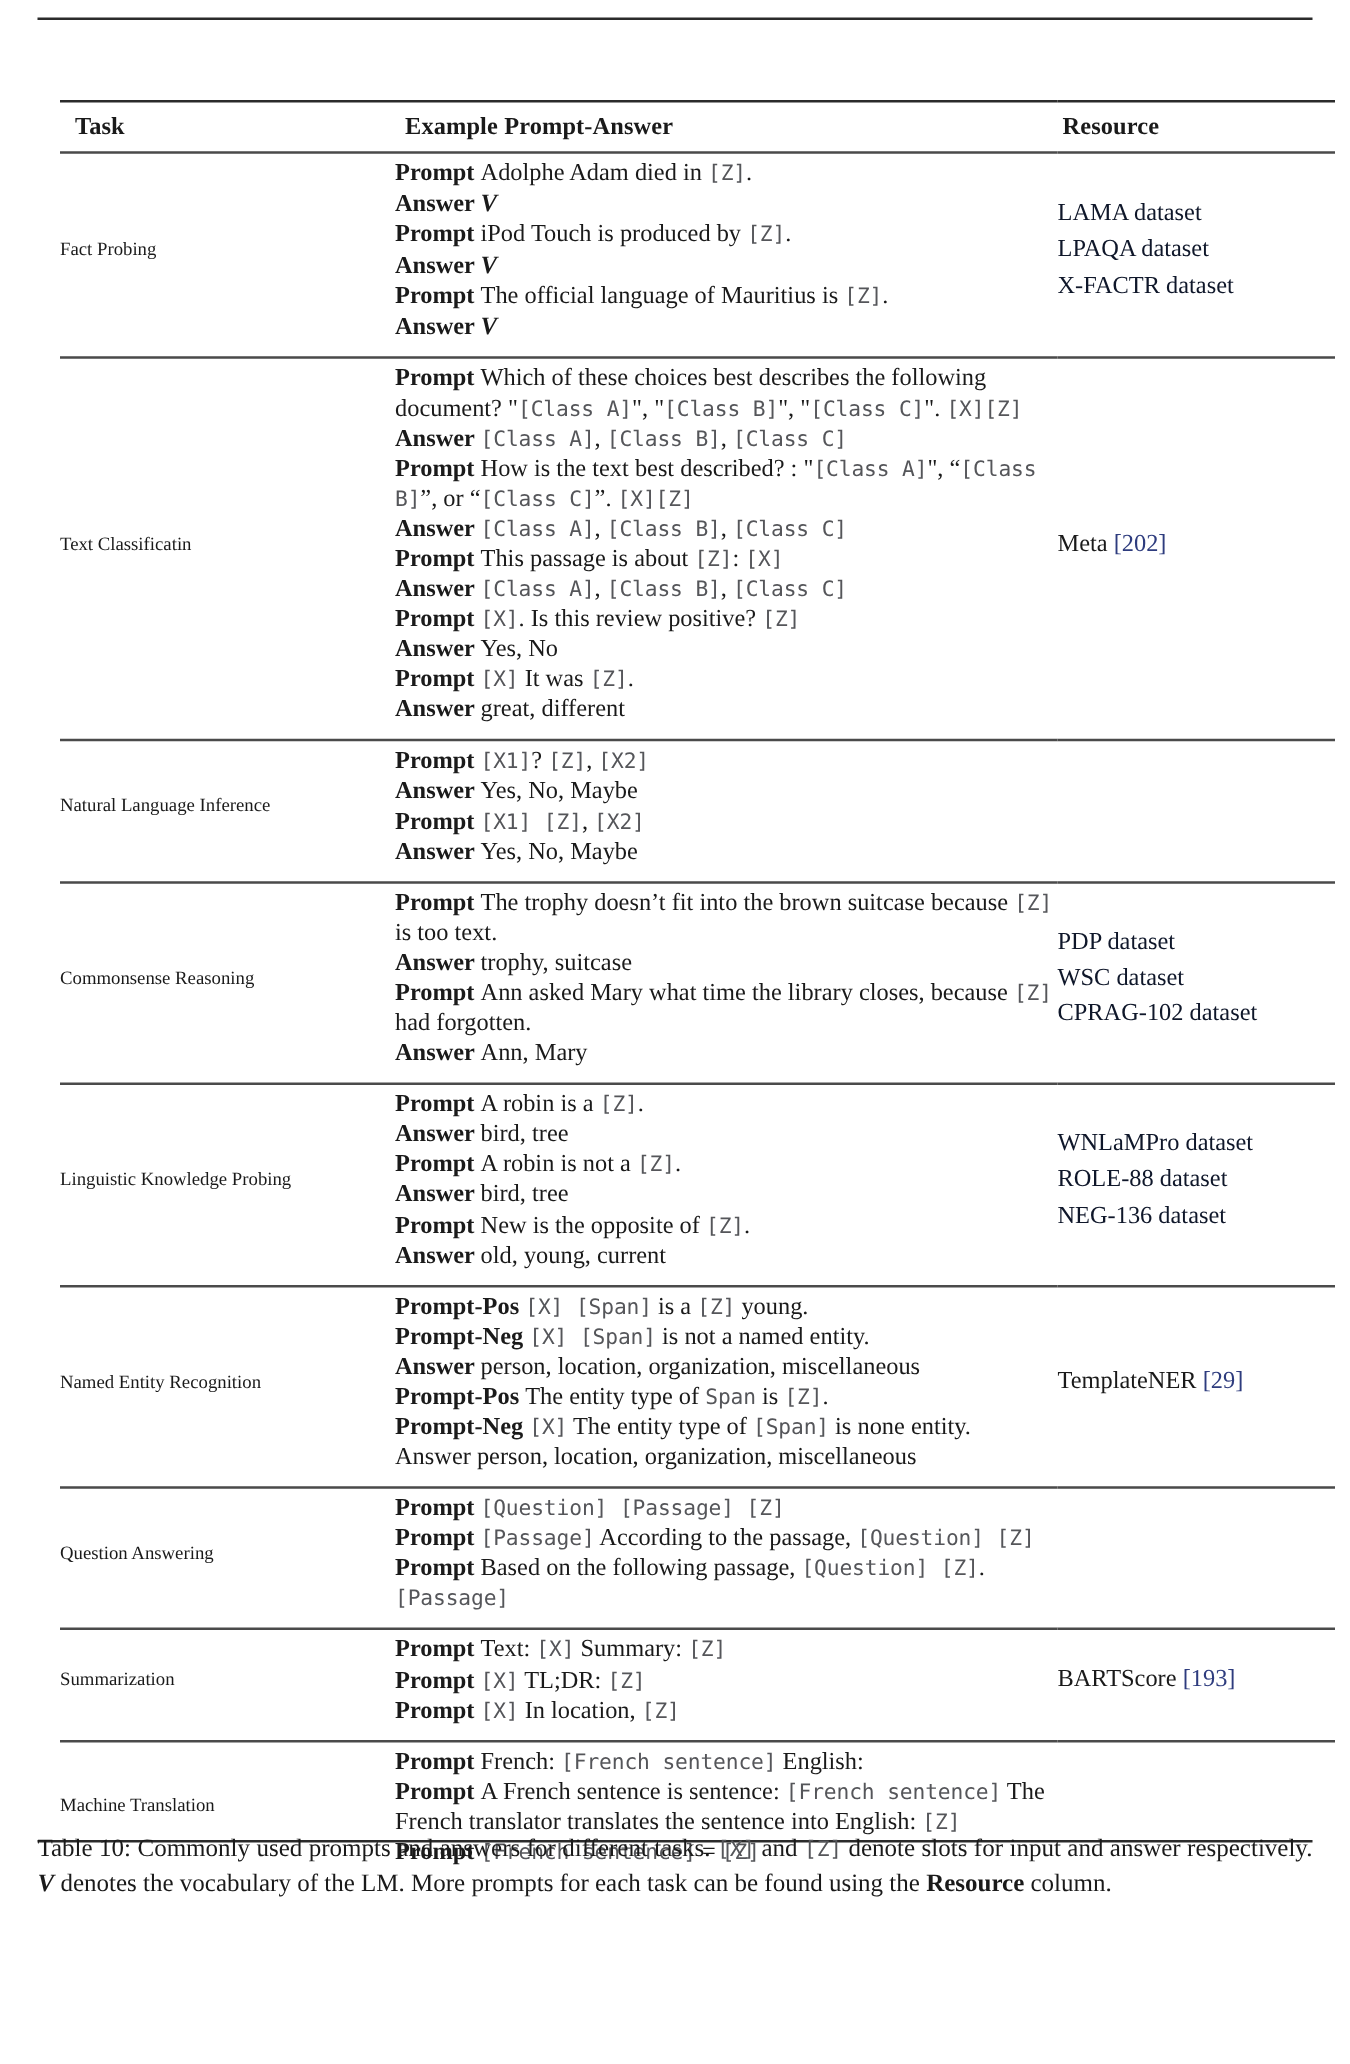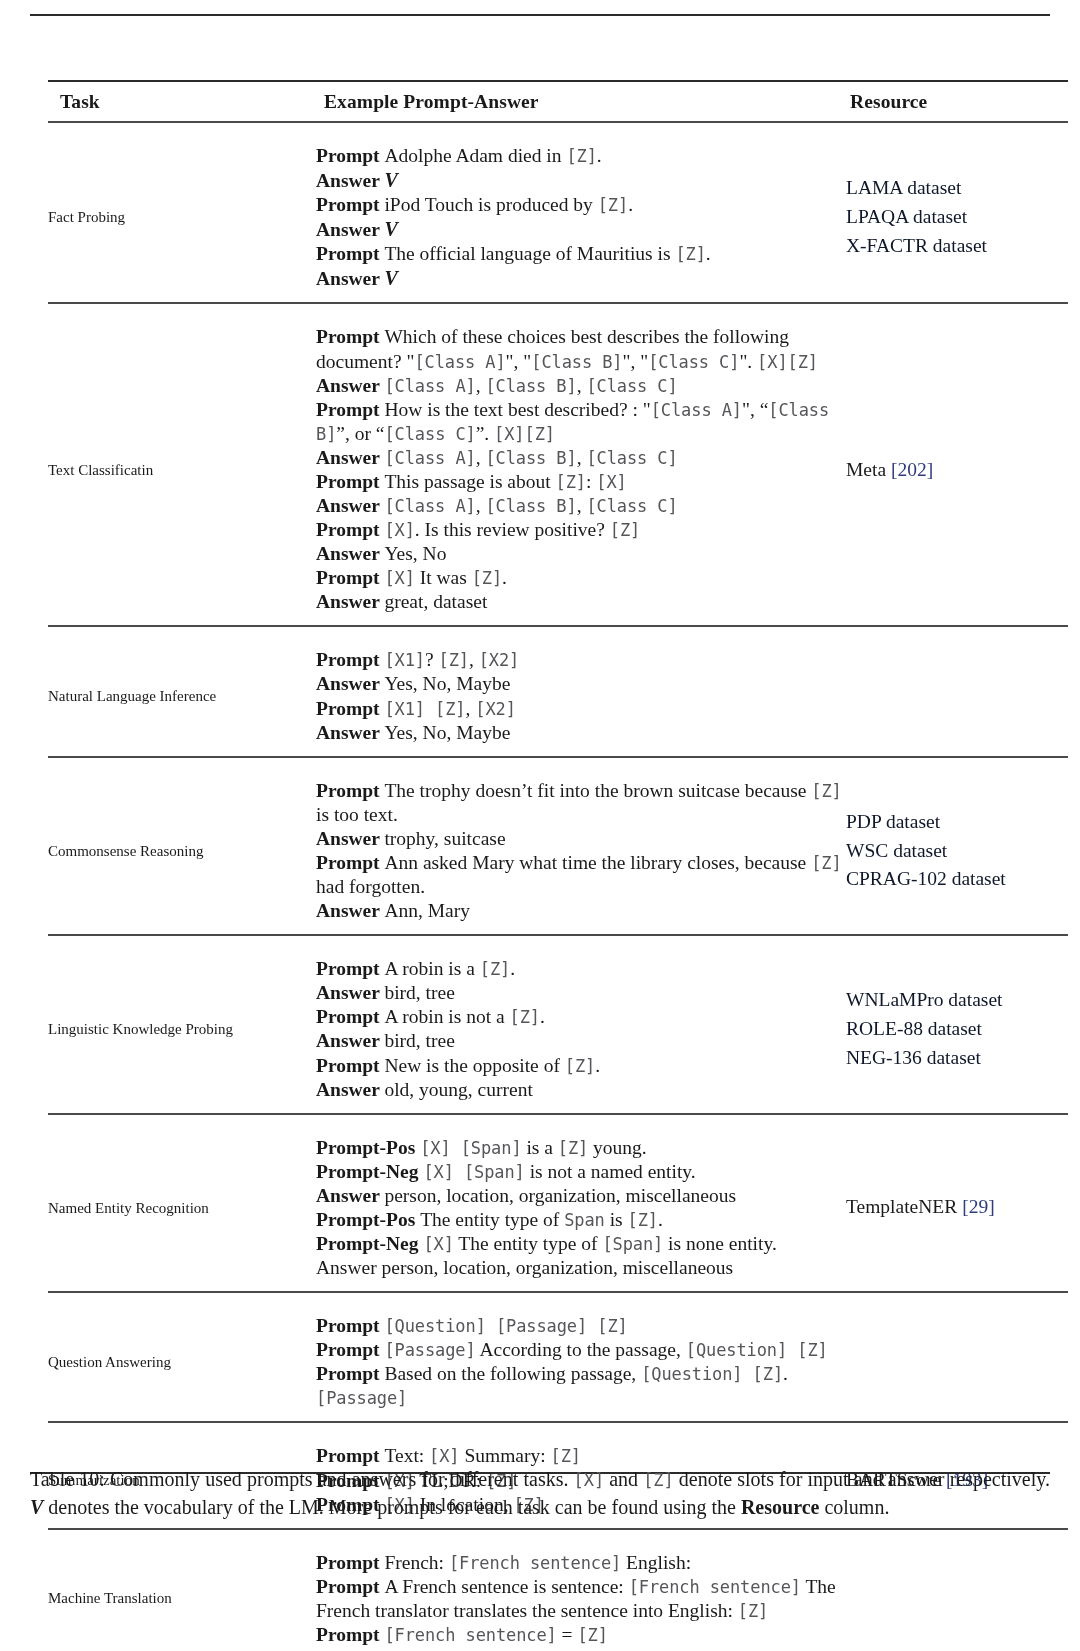--- a/index.html
+++ b/index.html
@@ -53,21 +53,21 @@
     vertical-align: bottom;
     letter-spacing: .1px;
   }
   thead th.th-task { padding-left: 12px; }
   thead th.th-ex   { padding-left: 8px; }
   thead th.th-res  { padding-left: 4px; }
 
   tbody tr.body-row > td {
     border-top: 2px solid #4a4a4a;
     vertical-align: middle;
-    padding: 21px 0 11px 0;
+    padding: 4px 0 11px 0;
   }
   tbody tr.body-row:first-child > td { border-top: none; }
 
   td.task-cell {
     padding-left: 12px;
     font-size: 15px;
     vertical-align: middle;
     line-height: 1.25;
   }
   td.ex-cell {
@@ -164,21 +164,21 @@
           <td class="ex-cell">
             <div class="line"><span class="lbl">Prompt </span><span>Which of these choices best describes the following document? "</span><span class="mono">[Class A]</span><span>", "</span><span class="mono">[Class B]</span><span>", "</span><span class="mono">[Class C]</span><span>". </span><span class="mono">[X][Z]</span></div>
             <div class="line"><span class="lbl">Answer </span><span class="mono">[Class A]</span><span>, </span><span class="mono">[Class B]</span><span>, </span><span class="mono">[Class C]</span></div>
             <div class="line"><span class="lbl">Prompt </span><span>How is the text best described? : "</span><span class="mono">[Class A]</span><span>", “</span><span class="mono">[Class B]</span><span>”, or “</span><span class="mono">[Class C]</span><span>”. </span><span class="mono">[X][Z]</span></div>
             <div class="line"><span class="lbl">Answer </span><span class="mono">[Class A]</span><span>, </span><span class="mono">[Class B]</span><span>, </span><span class="mono">[Class C]</span></div>
             <div class="line"><span class="lbl">Prompt </span><span>This passage is about </span><span class="mono">[Z]</span><span>: </span><span class="mono">[X]</span></div>
             <div class="line"><span class="lbl">Answer </span><span class="mono">[Class A]</span><span>, </span><span class="mono">[Class B]</span><span>, </span><span class="mono">[Class C]</span></div>
             <div class="line"><span class="lbl">Prompt </span><span class="mono">[X]</span><span>. Is this review positive? </span><span class="mono">[Z]</span></div>
             <div class="line"><span class="lbl">Answer </span><span>Yes, No</span></div>
             <div class="line"><span class="lbl">Prompt </span><span class="mono">[X]</span><span> It was </span><span class="mono">[Z]</span><span>.</span></div>
-            <div class="line"><span class="lbl">Answer </span><span>great, dataset</span></div>
+            <div class="line"><span class="lbl">Answer </span><span>great, different</span></div>
           </td>
           <td class="res-cell">
             <div><span class="">Meta </span><span class="cite">[202]</span></div>
           </td>
         </tr>
         <tr class="body-row">
           <td class="task-cell">Natural Language Inference</td>
           <td class="ex-cell">
             <div class="line"><span class="lbl">Prompt </span><span class="mono">[X1]</span><span>? </span><span class="mono">[Z]</span><span>, </span><span class="mono">[X2]</span></div>
             <div class="line"><span class="lbl">Answer </span><span>Yes, No, Maybe</span></div>

